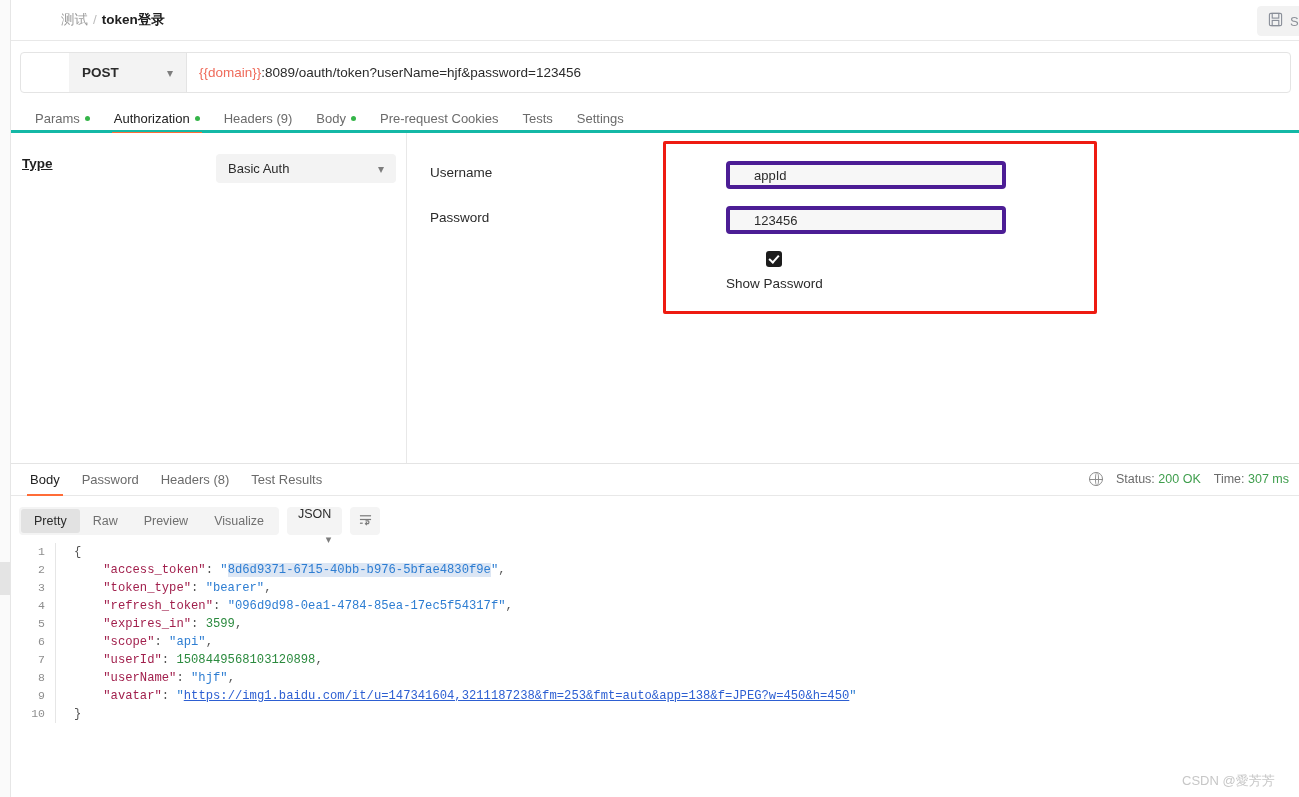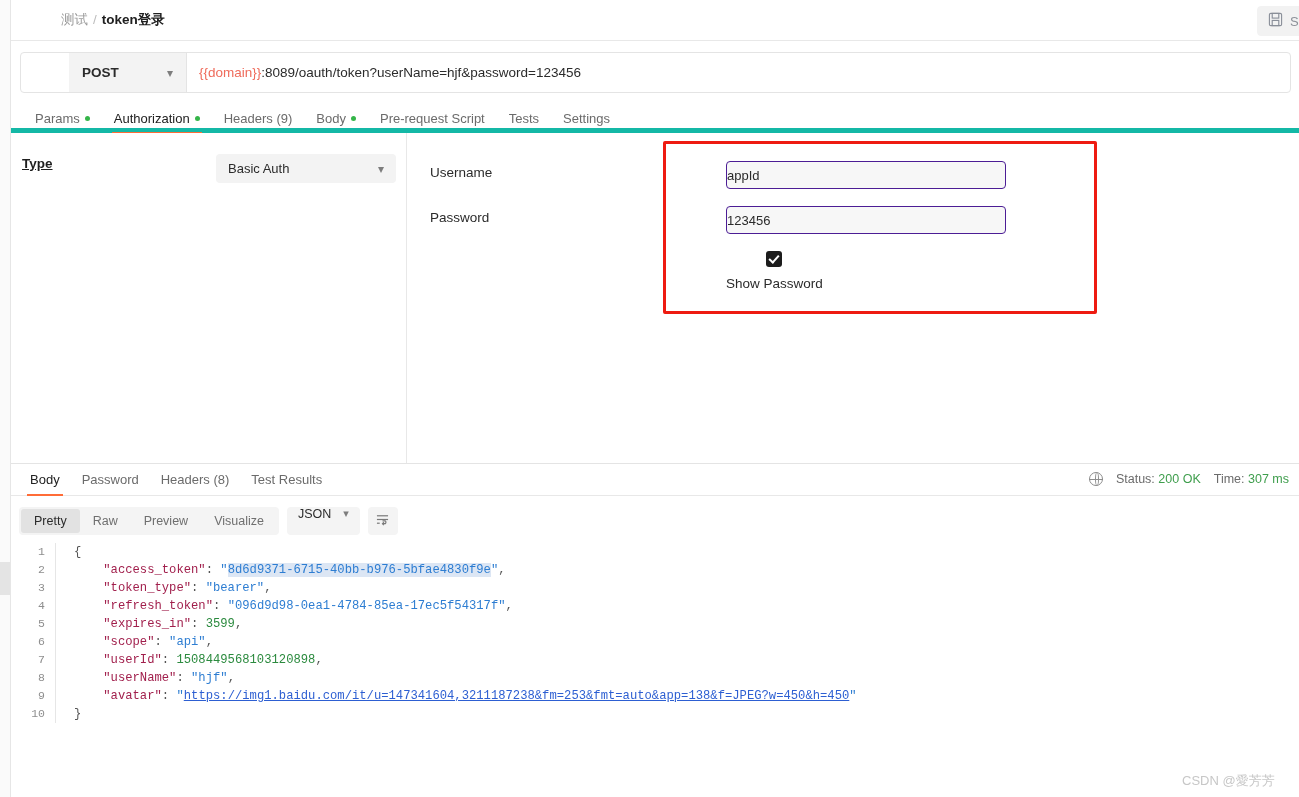--- a/index.html
+++ b/index.html
@@ -114,21 +114,21 @@
     white-space: nowrap;
     overflow: hidden;
   }
   .url-var { color: #ef6b5b; }
 
   
   .req-tabs {
     position: absolute;
     left: 11px; top: 103px;
     width: 1288px; height: 30px;
-    border-bottom: 5px solid #14b8a6;
+    border-bottom: 3px solid #14b8a6;
     display: flex;
     align-items: flex-start;
     padding-left: 12px;
   }
   .tab {
     position: relative;
     height: 30px;
     display: flex;
     align-items: center;
     gap: 5px;
@@ -219,25 +219,25 @@
     left: 255px; top: 8px;
     width: 434px; height: 173px;
     border: 3px solid #ee1b11;
     border-radius: 2px;
   }
 
   .field-input {
     position: absolute;
     width: 280px; height: 28px;
     background: #f7f7f7;
-    border: 1px solid #4c1d95;
+    border: 4px solid #4c1d95;
     border-radius: 4px;
     display: flex;
     align-items: center;
-    padding: 0 0;
+    padding: 0 24px;
     font-size: 13px;
     color: #2b2b2b;
   }
   .in-username { left: 318px; top: 28px; }
   .in-password { left: 318px; top: 73px; }
 
   .showpw-row {
     position: absolute;
     left: 318px; top: 118px;
     display: flex;
@@ -357,28 +357,29 @@
     color: #6f6f6f;
     border-radius: 3px;
     white-space: nowrap;
   }
   .seg-item.active {
     background: #e2e2e2;
     color: #2b2b2b;
   }
   .json-sel {
     display: flex;
-    align-items: flex-start;
+    align-items: flex-end;
     gap: 12px;
     height: 28px;
     padding: 0 11px;
     background: #f4f4f4;
     border-radius: 4px;
     font-size: 12.5px;
     color: #2b2b2b;
+    flex-direction: column;
   }
   .json-sel .chev { color: #7d7d7d; font-size: 11px; }
   .wrap-btn {
     width: 30px; height: 28px;
     background: #f4f4f4;
     border-radius: 4px;
     display: flex;
     align-items: center;
     justify-content: center;
   }
@@ -481,21 +482,21 @@
       <span class="dot-green"></span>
     </div>
     <div class="tab">
       <span>Headers (9)</span>
     </div>
     <div class="tab">
       <span>Body</span>
       <span class="dot-green"></span>
     </div>
     <div class="tab">
-      <span>Pre-request Script</span>
+      <span>Pre-request Cookies</span>
     </div>
     <div class="tab">
       <span>Tests</span>
     </div>
     <div class="tab">
       <span>Settings</span>
     </div>
   </div>
 
   <div class="auth-panel">

